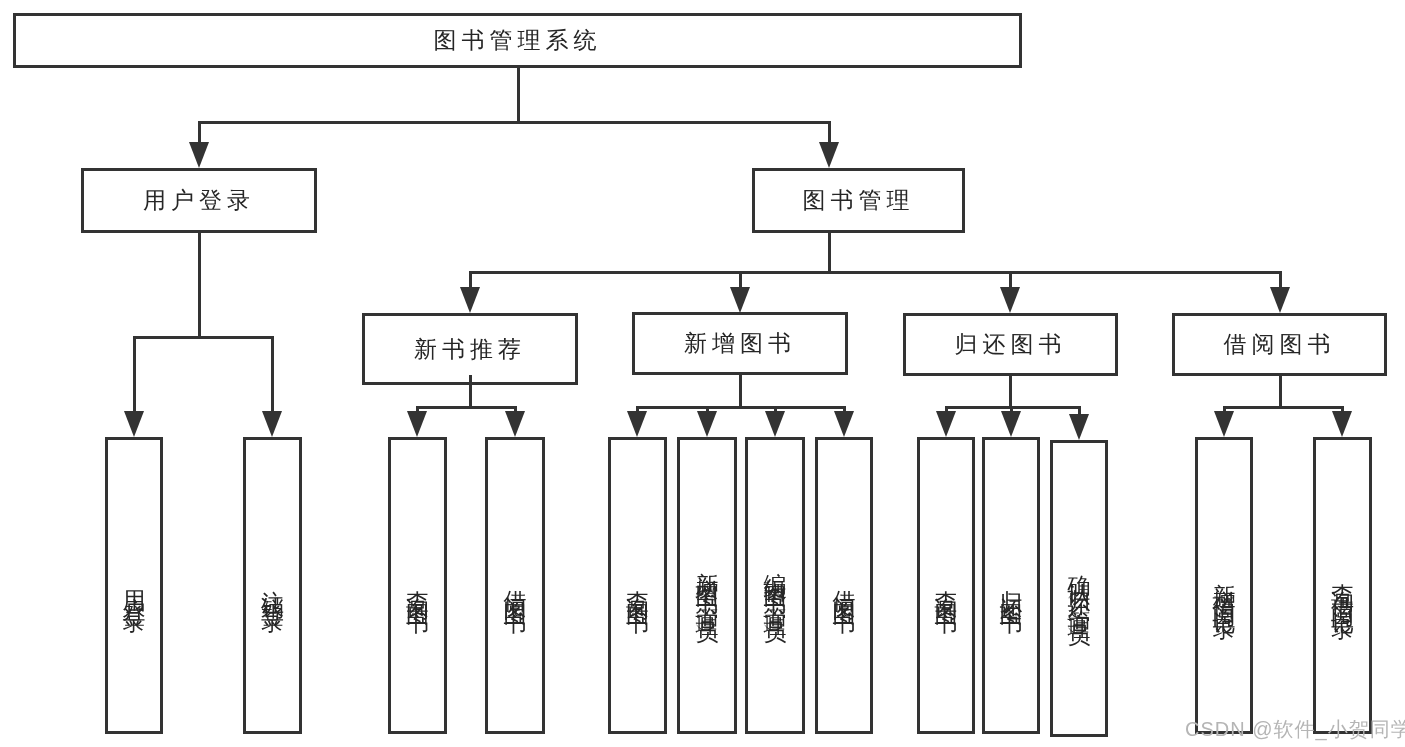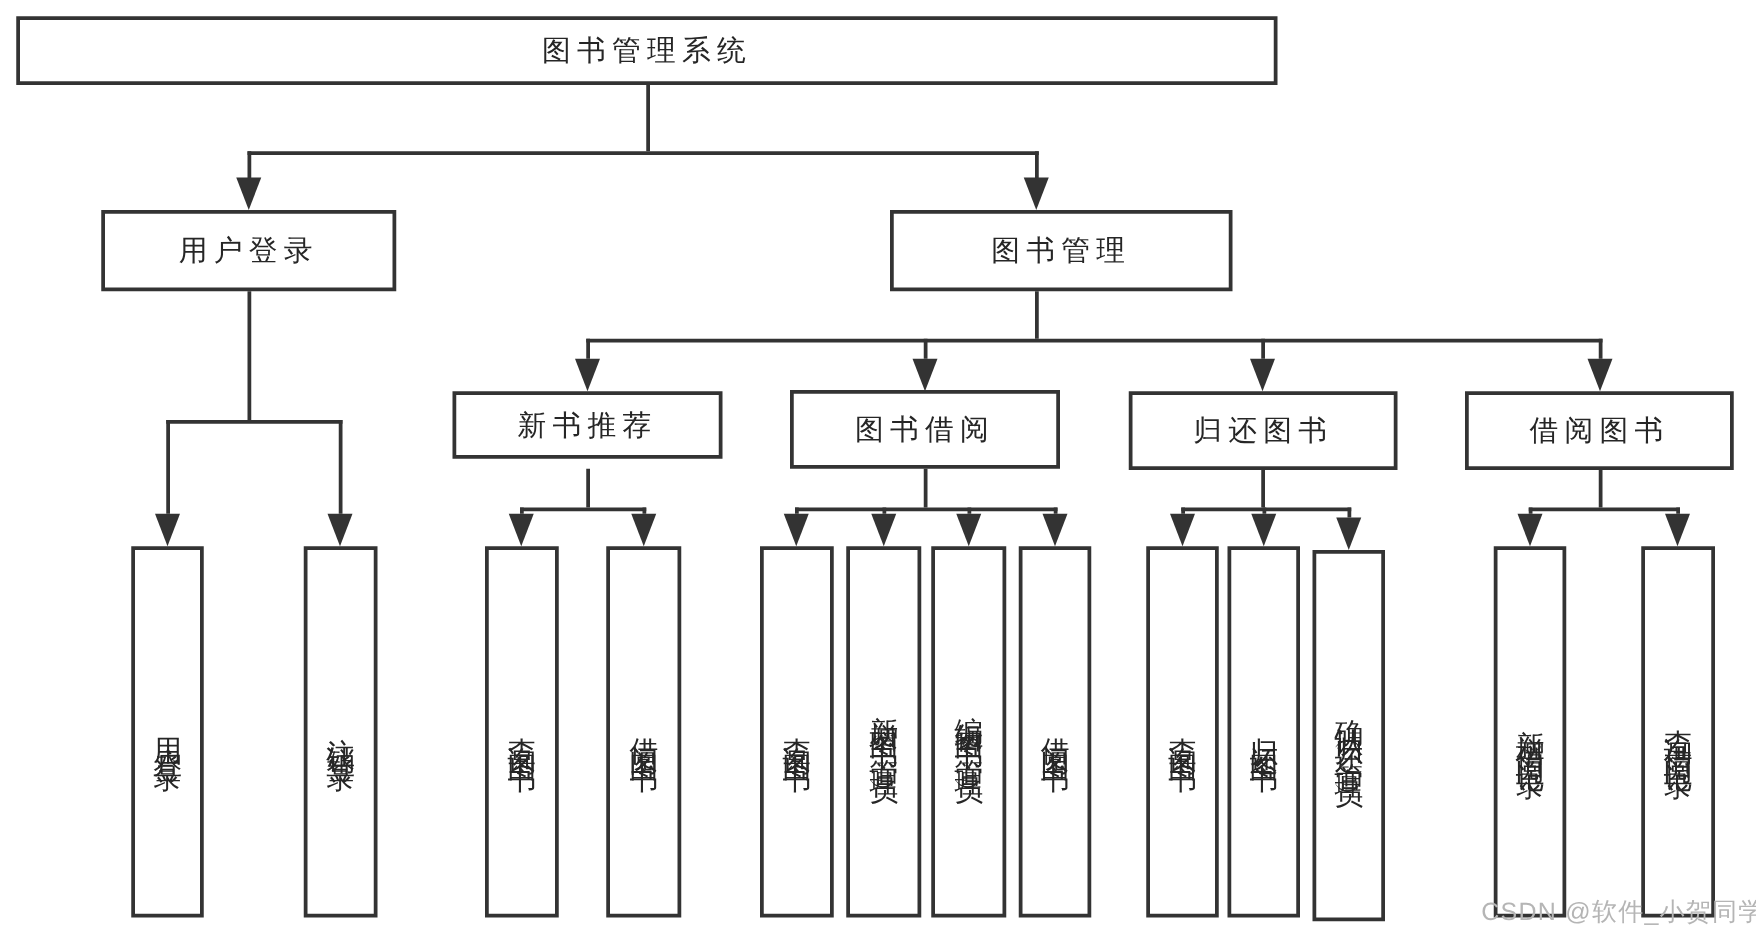--- a/index.html
+++ b/index.html
@@ -56,25 +56,25 @@
 </style>
 </head>
 <body>
 
 <div id="canvas">
 
   <div class="box hbox" style="left:13px;top:13px;width:1009px;height:55px;">图书管理系统</div>
 
   <div class="box hbox" style="left:81px;top:168px;width:236px;height:65px;">用户登录</div>
 
-  <div class="box hbox" style="left:712px;top:168px;width:274px;height:65px;">图书管理</div>
+  <div class="box hbox" style="left:752px;top:168px;width:213px;height:65px;">图书管理</div>
 
-  <div class="box hbox" style="left:362px;top:313px;width:216px;height:54px;">新书推荐</div>
+  <div class="box hbox" style="left:362px;top:313px;width:216px;height:72px;">新书推荐</div>
 
-  <div class="box hbox" style="left:632px;top:312px;width:216px;height:63px;">图书借阅</div>
+  <div class="box hbox" style="left:632px;top:312px;width:216px;height:63px;">新增图书</div>
 
   <div class="box hbox" style="left:903px;top:313px;width:215px;height:63px;">归还图书</div>
 
   <div class="box hbox" style="left:1172px;top:313px;width:215px;height:63px;">借阅图书</div>
 
   <div class="box vbox" style="left:105px;top:437px;width:58px;height:297px;">用户登录</div>
 
   <div class="box vbox" style="left:243px;top:437px;width:59px;height:297px;">注销登录</div>
 
   <div class="box vbox" style="left:388px;top:437px;width:59px;height:297px;">查询图书</div>

